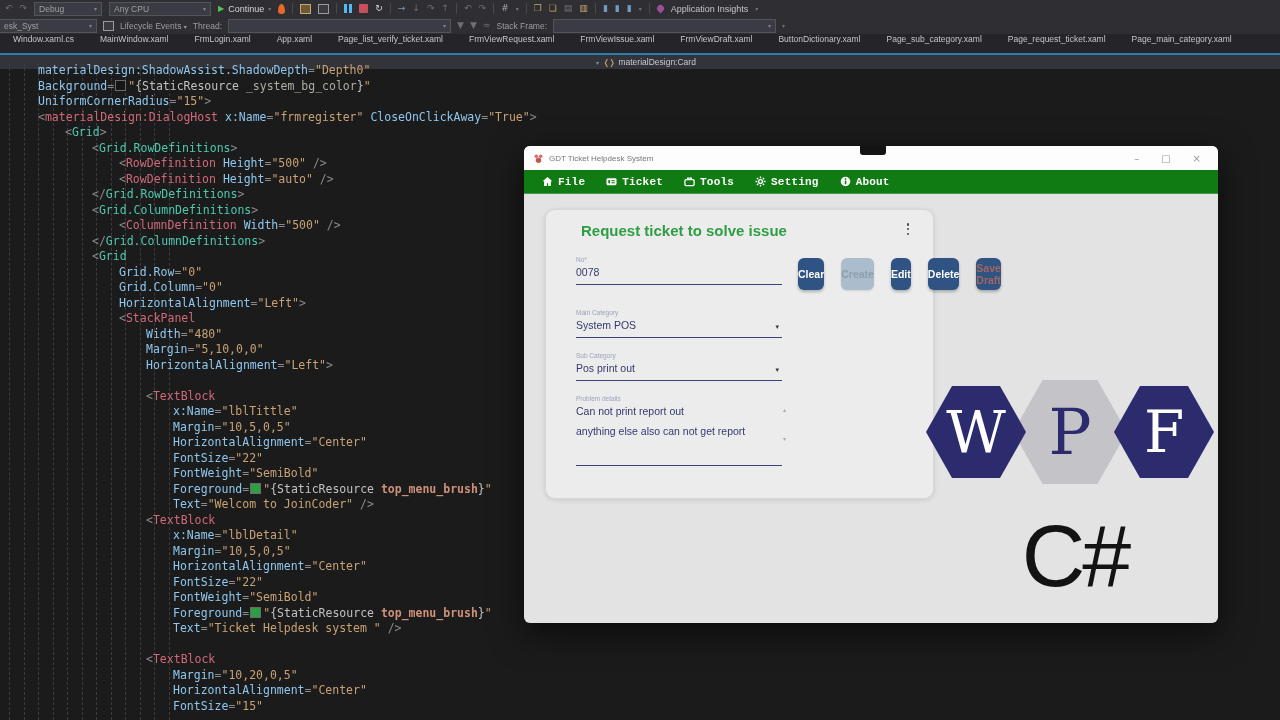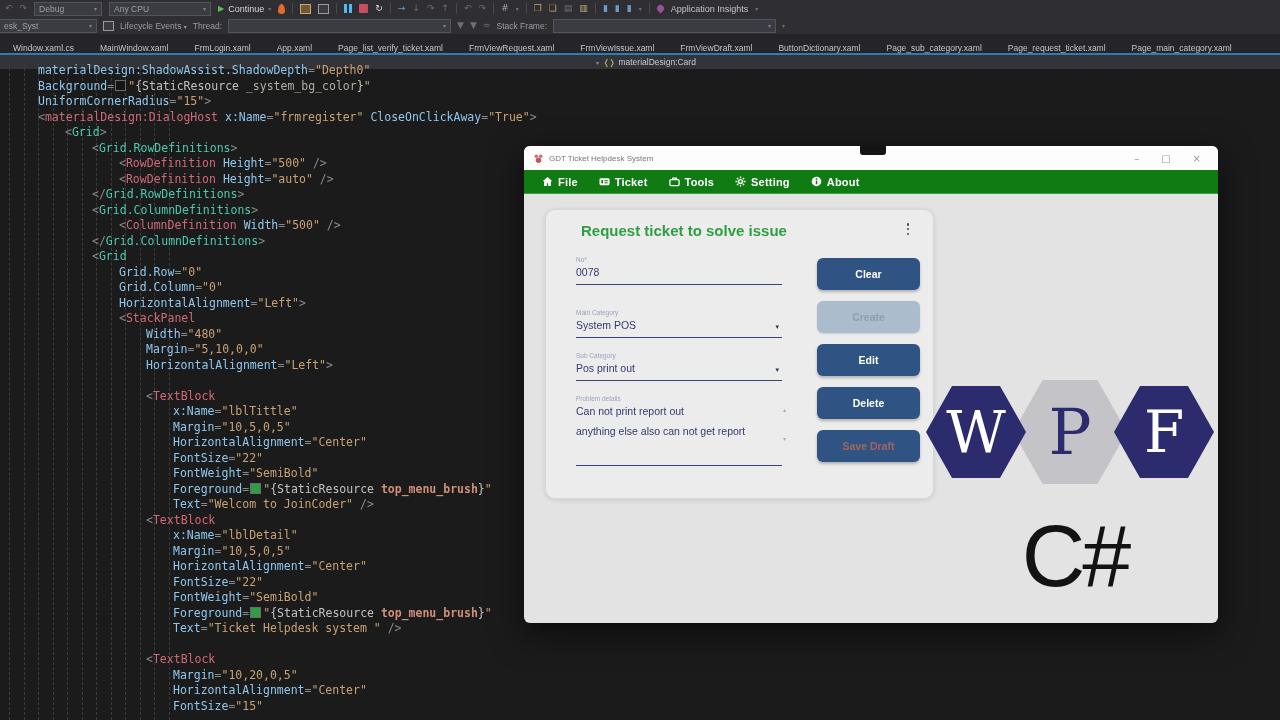--- a/index.html
+++ b/index.html
@@ -28,21 +28,21 @@
   .i-pin{width:7px;height:7px;border-radius:50% 50% 50% 0;transform:rotate(-45deg);background:#9b4f96;}
   .dim{color:#6f6f76;}
   .blu{color:#6f9cc4;}
   .tan{color:#c9a96e;}
   .lbl2{color:#9c9ca3;font-size:8.5px;white-space:nowrap;}
   .combo.empty{width:213px;}
   .combo.first{width:88px;border-left:none;}
 
   
   .tabbar{position:absolute;top:34px;left:0;right:0;height:19px;background:#242429;
-          display:flex;align-items:flex-end;border-bottom:2px solid var(--tab-blue);
+          display:flex;align-items:flex-start;border-bottom:2px solid var(--tab-blue);
           font-family:"Liberation Sans",sans-serif;overflow:hidden;}
   .tab{color:#c6c6c9;font-size:8.5px;padding:0 13px;white-space:nowrap;}
 
   
   .crumb{position:absolute;top:55px;left:0;right:0;height:14px;background:#33333a;
          display:flex;align-items:center;gap:4px;padding-left:596px;
          font-family:"Liberation Sans",sans-serif;font-size:8.5px;color:#c9c9ce;}
   .crumb .caret{font-size:6px;color:#8b8b92;}
   .crumb .xmlico{color:#c9a96e;font-size:8px;letter-spacing:-1px;}
 
@@ -72,21 +72,21 @@
   .titlebar{position:relative;height:24px;background:#fdfdfd;border-radius:6px 6px 0 0;
             display:flex;align-items:center;padding:0 9px;}
   .apptitle{font-size:8px;color:#787878;margin-left:5px;}
   .winctrl{margin-left:auto;display:flex;gap:22px;color:#9a9a9a;font-size:10px;
            padding-right:8px;font-family:"DejaVu Sans",sans-serif;}
   .notch{position:absolute;top:0;left:336px;width:26px;height:9px;background:#141414;
          border-radius:0 0 3px 3px;}
   .menubar{height:23px;background:var(--menu-green);display:flex;align-items:center;
            gap:9px;padding:0 12px;border-bottom:1px solid #3f9e42;}
   .menu-item{display:flex;align-items:center;gap:5px;color:#fff;font-size:11px;
-             font-weight:bold;padding:0 6px;letter-spacing:.2px;}
+             font-weight:bold;padding:0 6px;letter-spacing:.2px;font-family:Liberation Mono, monospace;}
 
   
   .card{position:absolute;left:21px;top:63px;width:387px;height:288px;background:#ececec;
         border:1px solid #d7d7d7;border-radius:10px;box-shadow:0 1px 5px rgba(0,0,0,.12);}
   .card-title{position:absolute;left:35px;top:12px;font-size:15px;font-weight:bold;
               color:var(--title-green);}
   .kebab{position:absolute;right:24px;top:11px;}
   .kebab i{display:block;width:2.5px;height:2.5px;border-radius:50%;background:#4a4a4a;margin:2.2px auto;}
 
   .field{position:absolute;left:30px;width:206px;}
@@ -95,21 +95,21 @@
   .fvalrow{position:relative;height:15px;}
   .ta .fvalrow{height:auto;}
   .fval{font-size:10.5px;color:#333a6e;}
   .ta .fval{margin-bottom:8px;}
   .fline{border-bottom:1.4px solid #3a4478;margin-top:3px;}
   .ta .fline{margin-top:28px;}
   .sel-arr{position:absolute;right:3px;top:4px;font-size:7px;color:#33383f;}
   .ta-scroll{position:absolute;right:-4px;top:1px;height:36px;display:flex;flex-direction:column;
              justify-content:space-between;font-size:6px;color:#a9a9b0;font-family:"DejaVu Sans",sans-serif;}
 
-  .btns{position:absolute;left:271px;top:48px;width:103px;display:flex;flex-direction:column;gap:11px;}
+  .btns{position:absolute;left:252px;top:48px;width:103px;display:flex;gap:17px;}
   .btn{height:32px;border-radius:6px;background:var(--btn-blue);color:#fff;font-size:10.5px;
        font-weight:bold;display:flex;align-items:center;justify-content:center;
        box-shadow:0 2px 3px rgba(0,0,0,.25);}
   .btn.disabled-light{background:var(--btn-dis);color:#8d9faf;box-shadow:0 1px 2px rgba(0,0,0,.12);}
   .btn.disabled-dark{color:var(--save-draft-text);}
 
   .csharp{position:absolute;left:446px;top:366px;width:210px;text-align:center;line-height:1;
           font-size:88px;color:#131313;font-family:"Liberation Sans",sans-serif;letter-spacing:-3px;}
 
   

